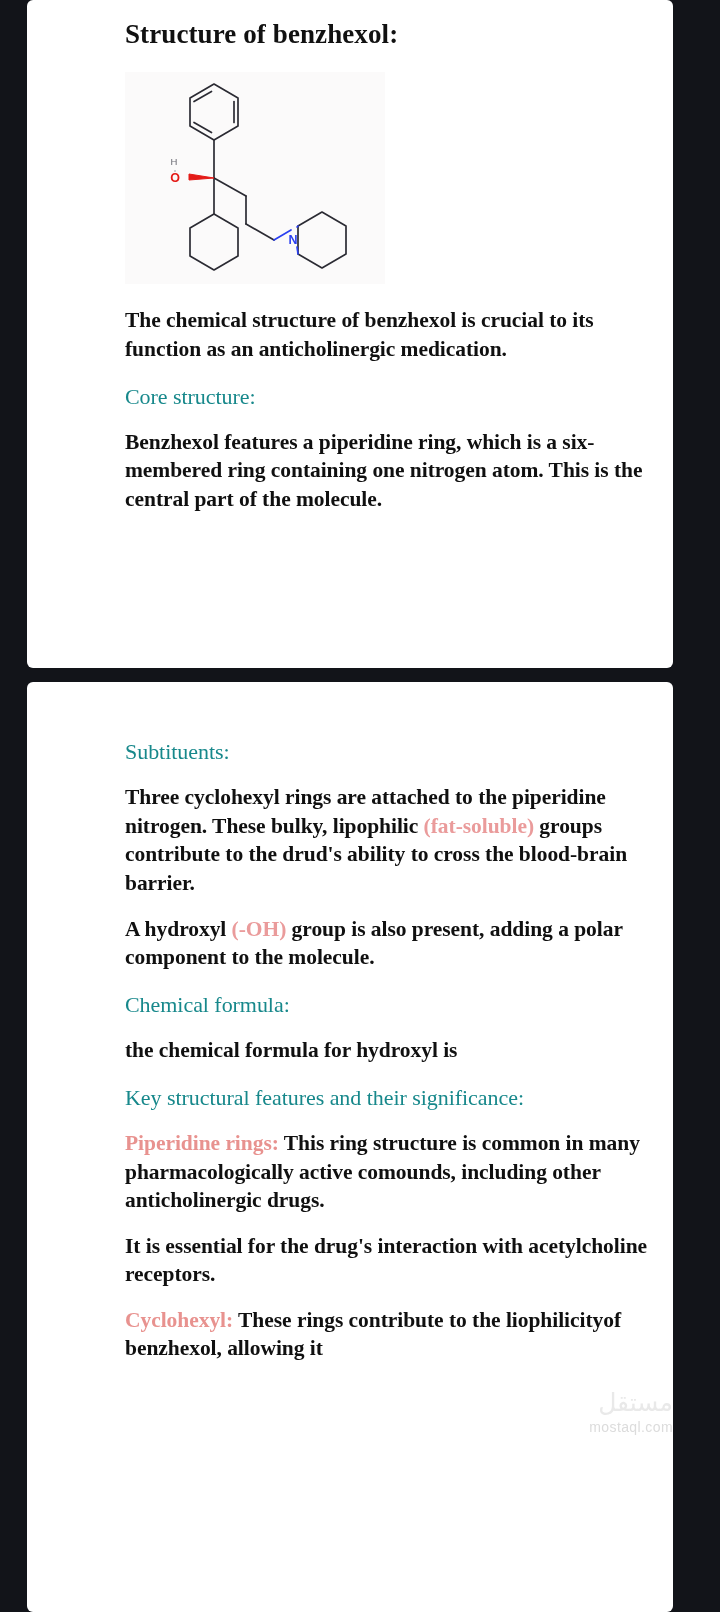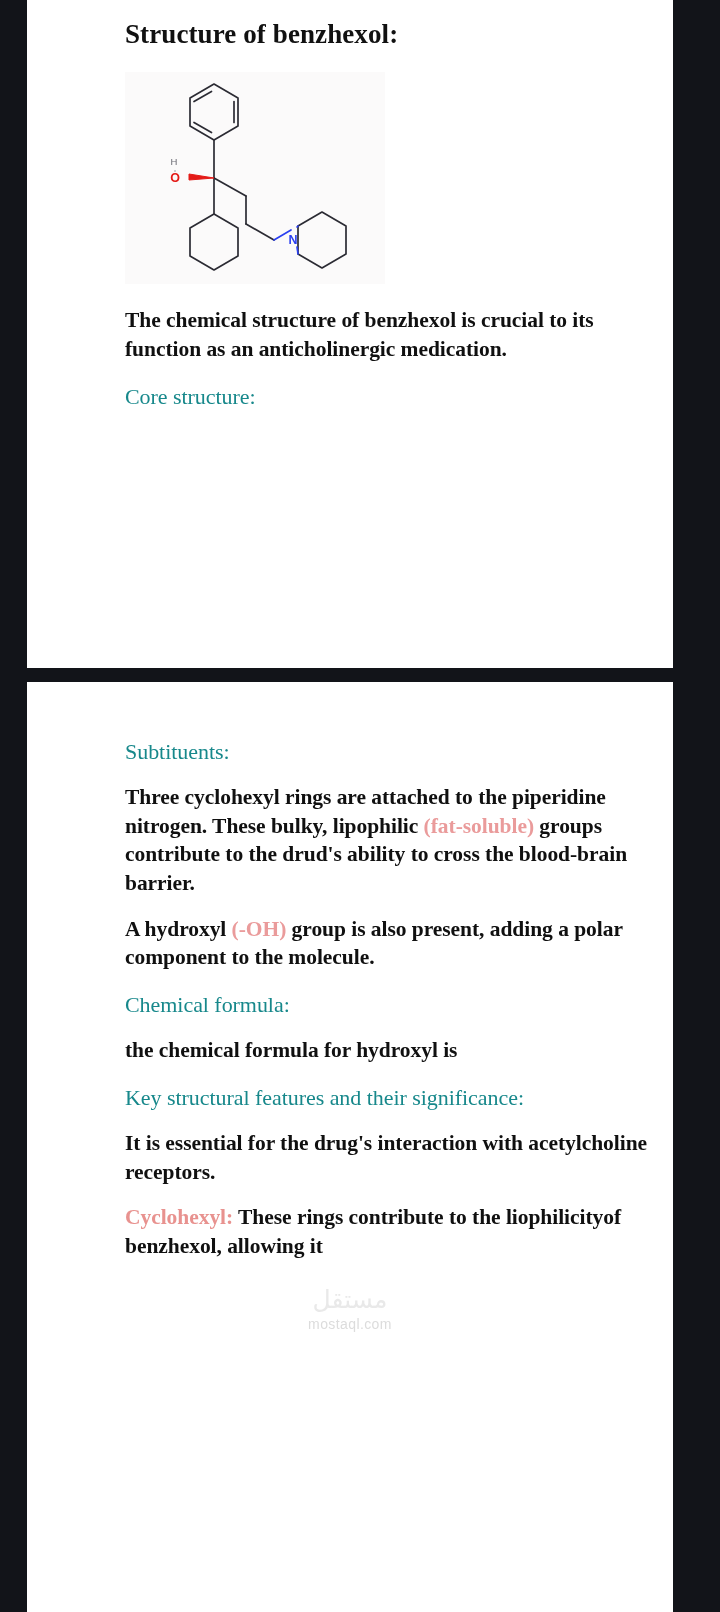--- a/index.html
+++ b/index.html
@@ -22,20 +22,21 @@
   }
 
   .card {
     width:646px;
     margin-left:27px;
     margin-right:47px;
     align-self:flex-start;
     background:#ffffff;
     position:relative;
     overflow:hidden;
+    border-radius:6px;
   }
   .card-one {
     padding:4px 0 0 0;
     height:668px;
   }
   .gap { height:14px; width:100%; background:#121419; }
   .card-two {
     padding:0;
     min-height:930px;
   }
@@ -97,21 +98,21 @@
   .formula sub {
     font-size:0.68em;
     vertical-align:baseline;
     position:relative;
     top:0.28em;
   }
 
   .watermark {
     margin:26px auto 0 auto;
     width:100%;
-    text-align:center;
+    text-align:right;
     opacity:1;
     padding-bottom:28px;
   }
   .wm-arabic {
     font-family:"DejaVu Sans", sans-serif;
     font-size:25px;
     color:#e9e9e9;
     line-height:1.1;
     letter-spacing:1px;
   }
@@ -173,20 +174,21 @@
 
             <line x1="50" y1="98" x2="50" y2="100" stroke="#9aa0a6" stroke-width="1"></line>
           </svg>
         </div>
       </div>
 
       <p class="para first">The chemical structure of benzhexol is crucial to its function as an anticholinergic medication.</p>
 
       <h2 class="head-teal">Core structure:</h2>
 
+      <p class="para">Benzhexol features a piperidine ring, which is a six-membered ring containing one nitrogen atom. This is the central part of the molecule.</p>
 
     </div>
   </section>
 
   <div class="gap"></div>
 
   <section class="card card-two">
     <div class="inner" style="padding-top:55px;">
 
       <h2 class="head-teal" style="margin-top:0;">Subtituents:</h2>
@@ -195,20 +197,21 @@
 
       <p class="para"><span>A hydroxyl </span><span class="pink">(-OH)</span><span> group is also present, adding a polar component to the molecule.</span></p>
 
       <h2 class="head-teal">Chemical formula:</h2>
 
       <p class="para">the chemical formula for hydroxyl is</p>
 
 
       <h2 class="head-teal">Key structural features and their significance:</h2>
 
+      <p class="para"><span class="pink-strong">Piperidine rings:</span><span> This ring structure is common in many pharmacologically active comounds, including other anticholinergic drugs.</span></p>
 
       <p class="para">It is essential for the drug's interaction with acetylcholine receptors.</p>
 
       <p class="para"><span class="pink-strong">Cyclohexyl:</span><span> These rings contribute to the liophilicityof benzhexol, allowing it</span></p>
 
     </div>
 
     <div class="watermark">
       <div class="wm-arabic">مستقل</div>
       <div class="wm-domain">mostaql.com</div>

